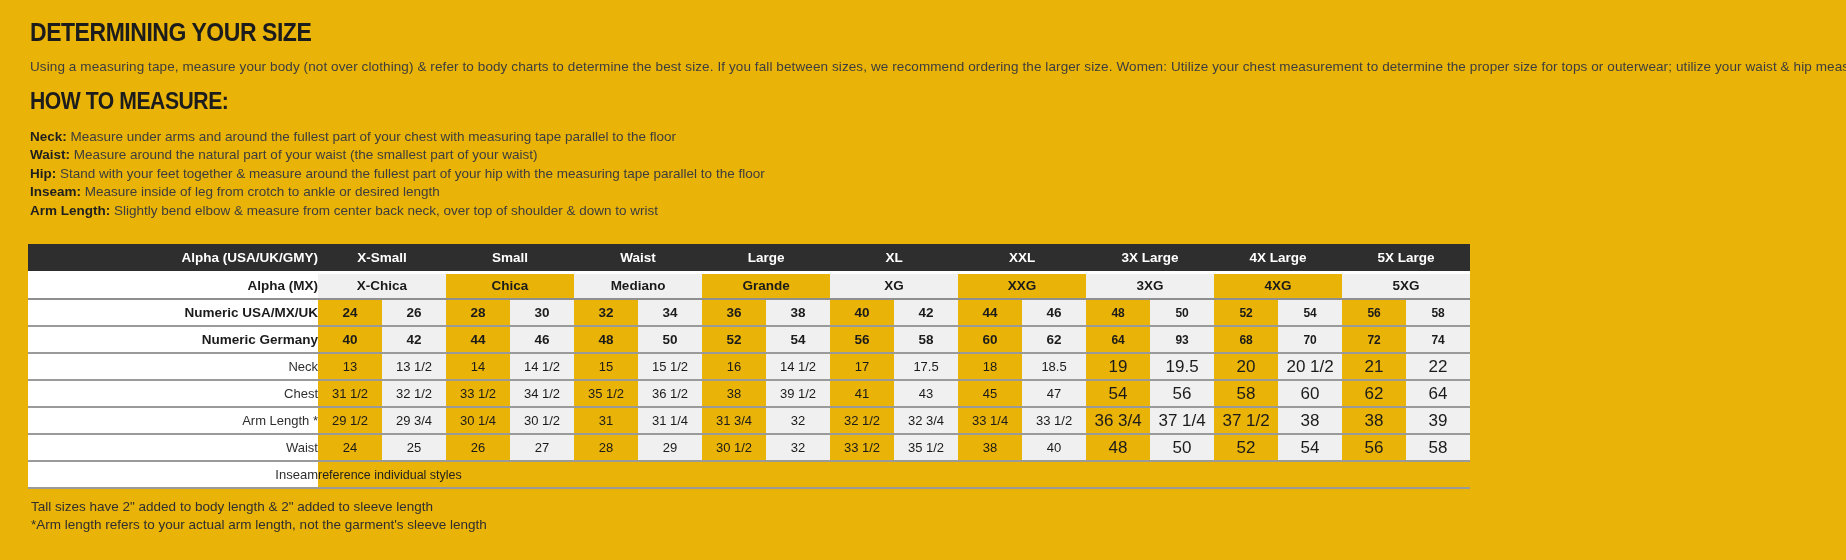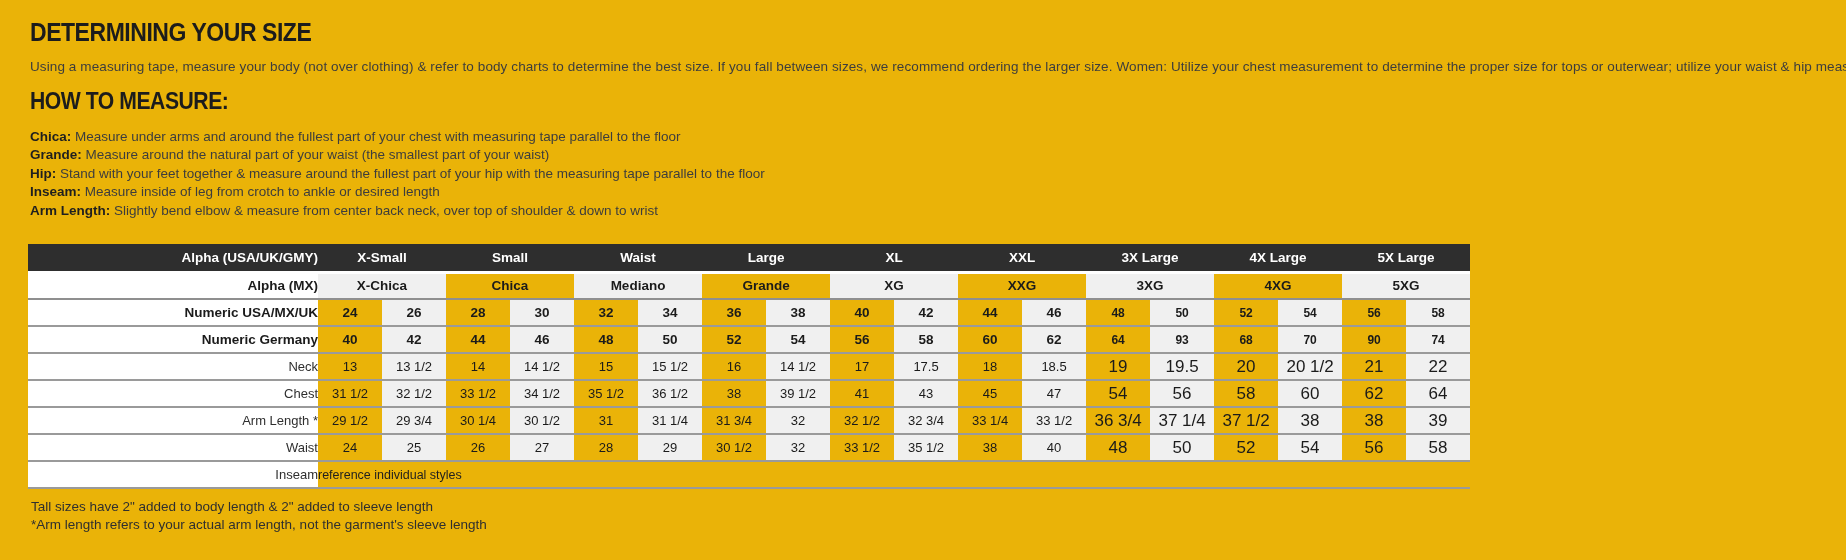--- a/index.html
+++ b/index.html
@@ -59,22 +59,22 @@
   .footnotes .fn { font-size:13.5px; color:#2f2f2f; line-height:17.5px; white-space:nowrap; }
 </style>
 </head>
 <body>
 
 <div class="doc">
   <h1 class="page-title">DETERMINING YOUR SIZE</h1>
   <p class="intro">Using a measuring tape, measure your body (not over clothing) &amp; refer to body charts to determine the best size. If you fall between sizes, we recommend ordering the larger size. Women: Utilize your chest measurement to determine the proper size for tops or outerwear; utilize your waist &amp; hip measurements for bottoms</p>
   <h2 class="htm-heading">HOW TO MEASURE:</h2>
   <div class="measure-list" id="measure-list">
-      <div class="mi"><b>Chica:</b><span> Measure under arms and around the fullest part of your chest with measuring tape parallel to the floor</span></div>
-      <div class="mi"><b>Grande:</b><span> Measure around the natural part of your waist (the smallest part of your waist)</span></div>
+      <div class="mi"><b>Neck:</b><span> Measure under arms and around the fullest part of your chest with measuring tape parallel to the floor</span></div>
+      <div class="mi"><b>Waist:</b><span> Measure around the natural part of your waist (the smallest part of your waist)</span></div>
       <div class="mi"><b>Hip:</b><span> Stand with your feet together &amp; measure around the fullest part of your hip with the measuring tape parallel to the floor</span></div>
       <div class="mi"><b>Inseam:</b><span> Measure inside of leg from crotch to ankle or desired length</span></div>
       <div class="mi"><b>Arm Length:</b><span> Slightly bend elbow &amp; measure from center back neck, over top of shoulder &amp; down to wrist</span></div>
     </div>
   <table class="size-table" id="size-table">
       <colgroup>
         <col style="width: 290px;">
         <col style="width: 64px;">
         <col style="width: 64px;">
         <col style="width: 64px;">
@@ -153,21 +153,21 @@
           <td>52</td>
           <td class="shade">54</td>
           <td>56</td>
           <td class="shade">58</td>
           <td>60</td>
           <td class="shade">62</td>
           <td class="sm">64</td>
           <td class="shade sm">93</td>
           <td class="sm">68</td>
           <td class="shade sm">70</td>
-          <td class="sm">90</td>
+          <td class="sm">72</td>
           <td class="shade sm">74</td>
         </tr>
         <tr class="r">
           <th class="lbl">Neck</th>
           <td>13</td>
           <td class="shade">13 1/2</td>
           <td>14</td>
           <td class="shade">14 1/2</td>
           <td>15</td>
           <td class="shade">15 1/2</td>

